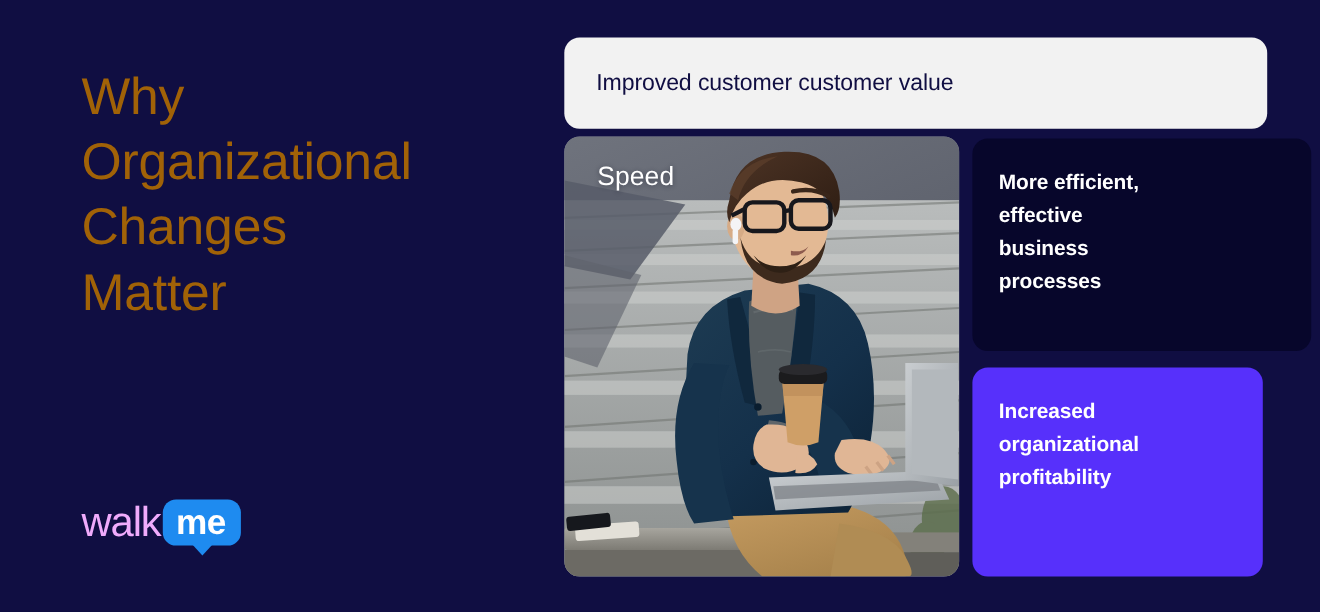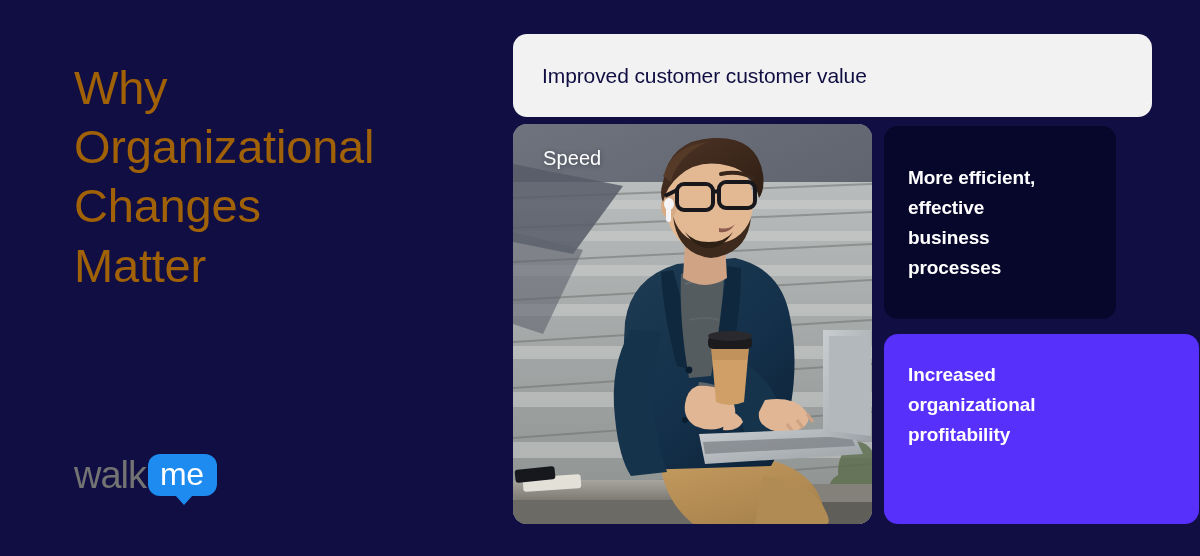--- a/index.html
+++ b/index.html
@@ -29,21 +29,21 @@
   }
 
   #logo {
     position: absolute;
     left: 74px; top: 452px;
     height: 46px;
     display: flex;
     align-items: center;
   }
   #logo-walk {
-    color: #737373;
+    color: #f0abfc;
     font-size: 38px;
     font-weight: 400;
     letter-spacing: -1px;
     line-height: 1;
   }
   #logo-bubble {
     position: relative;
     margin-left: 2px;
     background: #1E8BF0;
     border-radius: 12px;
@@ -55,21 +55,21 @@
     position: absolute;
     left: 26px; bottom: -9px;
     width: 0; height: 0;
     border-left: 10px solid transparent;
     border-right: 10px solid transparent;
     border-top: 11px solid #1E8BF0;
   }
   #logo-me {
     color: #FFFFFF;
     font-size: 32px;
-    font-weight: 400;
+    font-weight: 700;
     letter-spacing: -0.5px;
     line-height: 1.05;
   }
 
   
   .card { position: absolute; border-radius: 14px; overflow: hidden; }
 
   #card-clv {
     left: 513px; top: 34px;
     width: 639px; height: 83px;
@@ -79,36 +79,36 @@
   #card-clv .txt {
     margin-left: 29px;
     color: #100E42;
     font-size: 21px;
     font-weight: 400;
     letter-spacing: -0.1px;
   }
 
   #card-processes {
     left: 884px; top: 126px;
-    width: 232px; height: 193px;
+    width: 308px; height: 193px;
     background: #07062B;
-    padding: 37px 24px;
+    padding: 26px 24px;
   }
   #card-processes .txt {
     color: #FFFFFF;
     font-size: 19px;
     font-weight: 700;
     line-height: 1.58;
     letter-spacing: -0.1px;
     white-space: pre-line;
   }
 
   #card-profit {
     left: 884px; top: 334px;
-    width: 315px; height: 190px;
+    width: 264px; height: 190px;
     background: #5730FB;
     padding: 26px 24px;
   }
   #card-profit .txt {
     color: #FFFFFF;
     font-size: 19px;
     font-weight: 700;
     line-height: 1.58;
     letter-spacing: -0.1px;
     white-space: pre-line;
@@ -121,21 +121,21 @@
     width: 359px; height: 400px;
     border-radius: 14px;
     overflow: hidden;
     background: #8E9298;
   }
   #photo svg { display: block; width: 100%; height: 100%; }
   #photo-label {
     position: absolute;
     left: 30px; top: 23px;
     color: #FFFFFF;
-    font-size: 20px;
+    font-size: 24px;
     font-weight: 400;
     letter-spacing: 0.1px;
     text-shadow: 0 1px 5px rgba(20,25,40,0.45);
     z-index: 3;
   }
 </style>
 </head>
 <body>
 
 <div id="stage">

